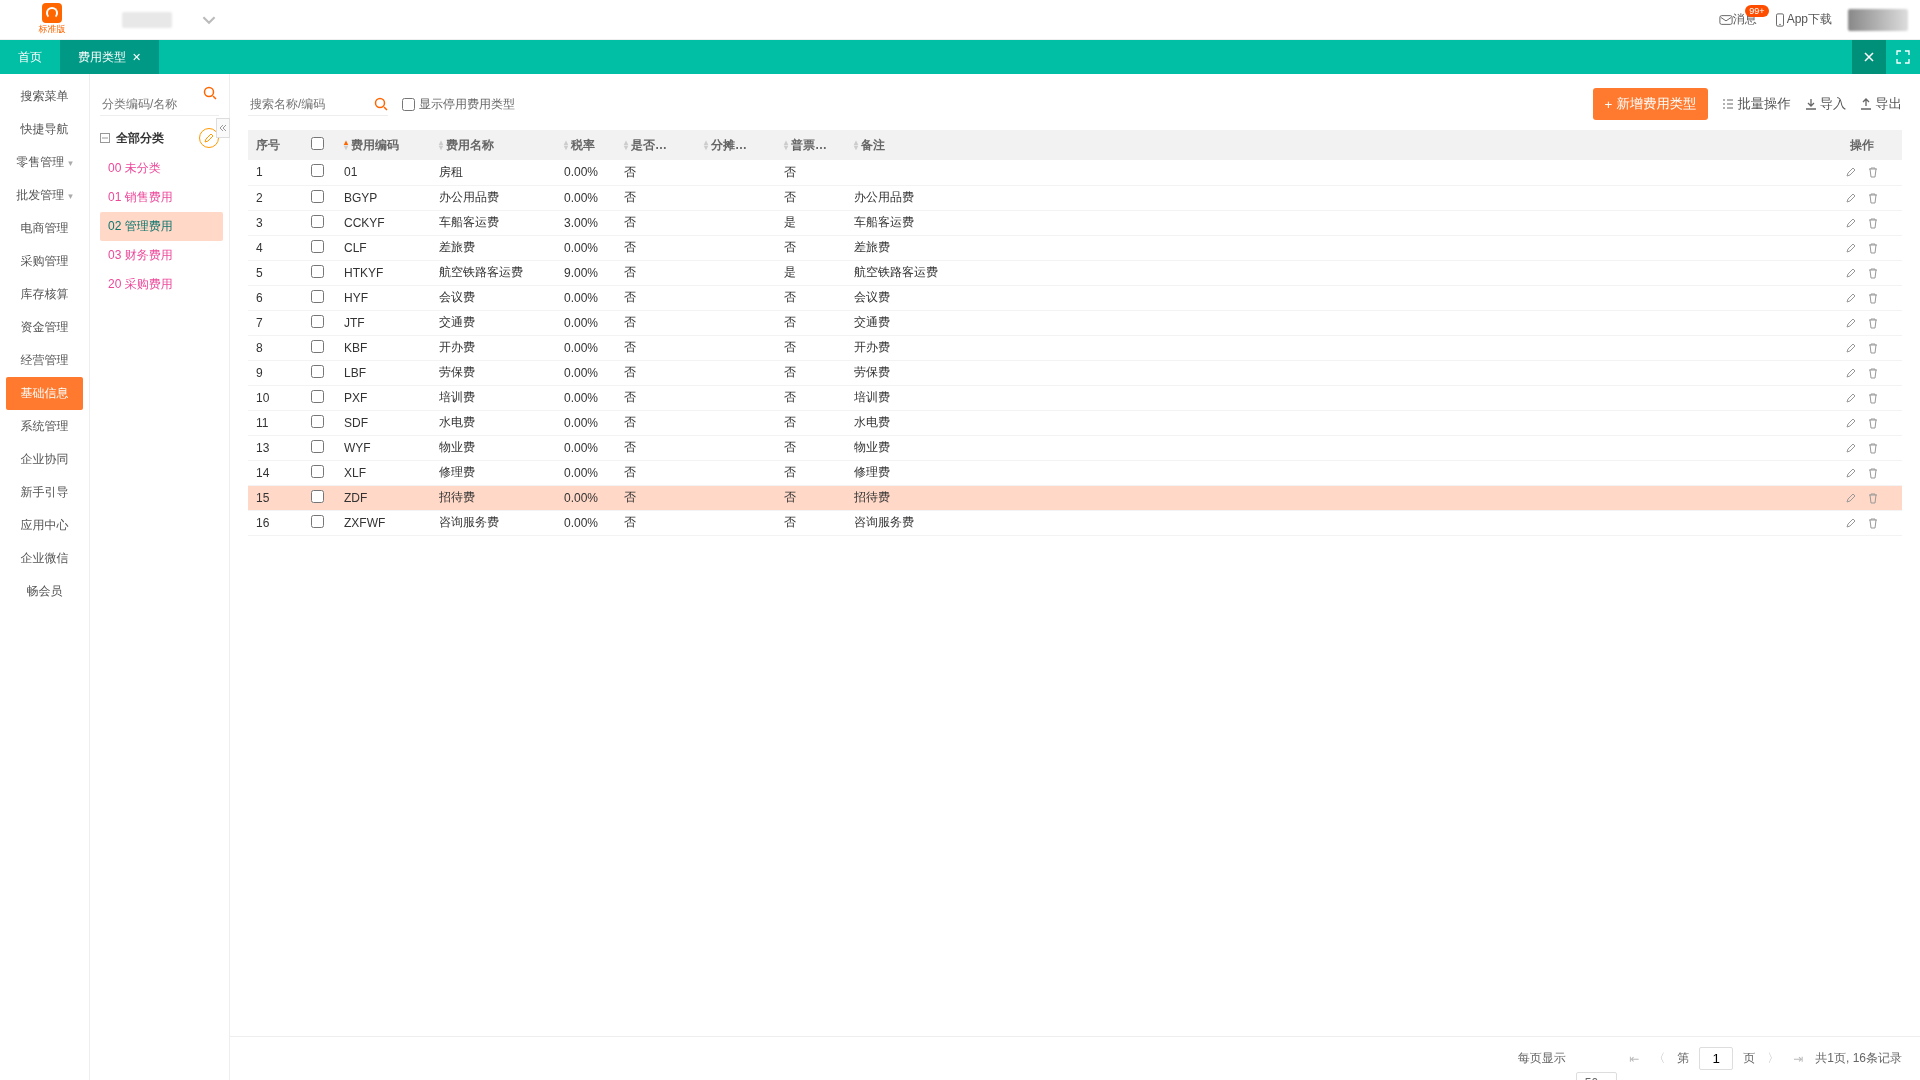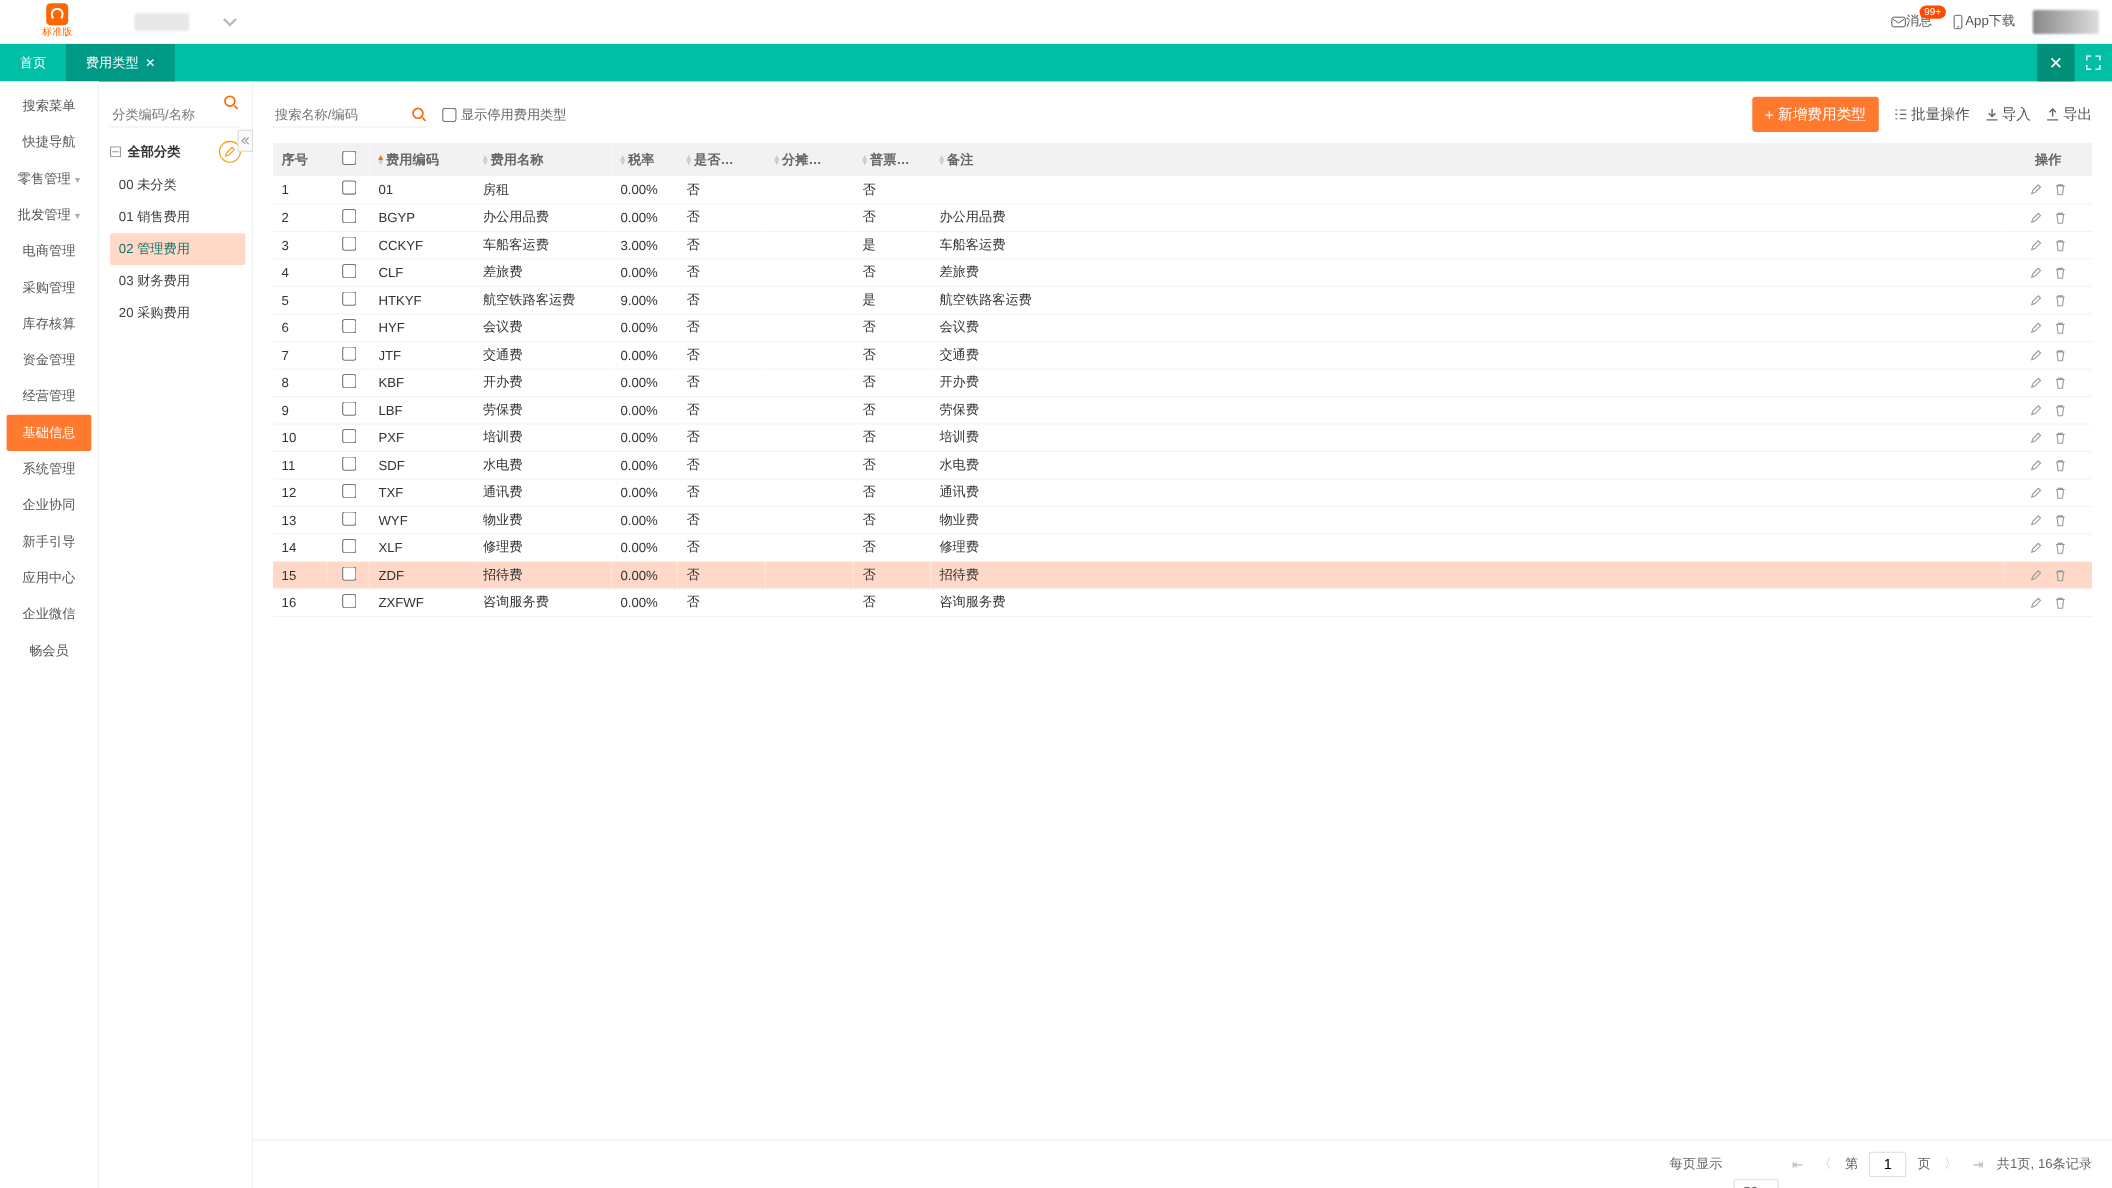--- a/index.html
+++ b/index.html
@@ -36,21 +36,21 @@
 
 
 .cat-panel{ width:140px; border-right:1px solid #eee; position:relative;}
 .cat-search{ padding:19px 10px 6px; position:relative;}
 .cat-search input{ width:100%; border:none; border-bottom:1px solid #eee; padding:4px 18px 4px 2px; outline:none; font-size:12px;}
 .cat-search .srch-ic{position:absolute;right:12px;top:12px;color:#f60;}
 .cat-head{display:flex;align-items:center;padding:6px 10px;gap:6px;}
 .cat-head .all{font-weight:600;}
 .cat-head .edit-btn{margin-left:auto;width:20px;height:20px;border:1px solid #f90;border-radius:50%;display:flex;align-items:center;justify-content:center;color:#f90;cursor:pointer;}
 .cat-list{padding-left:10px;}
-.cat-list .cat-it{padding:6px 8px;cursor:pointer;color:#404040;border-radius:2px;margin-right:6px;}
+.cat-list .cat-it{padding:6px 8px;cursor:pointer;color:#ec4899;border-radius:2px;margin-right:6px;}
 .cat-list .cat-it.sel{background:#ffd8c7;color:#0f766e;}
 .cat-collapse{position:absolute;right:-1px;top:44px;width:14px;height:20px;border:1px solid #ddd;background:#fafafa;display:flex;align-items:center;justify-content:center;font-size:9px;color:#999;cursor:pointer;}
 
 
 .main{ flex:1; display:flex; flex-direction:column; min-width:0;}
 .toolbar{ display:flex; align-items:center; padding:14px 18px 10px; gap:14px;}
 .tb-search{position:relative;}
 .tb-search input{border:none;border-bottom:1px solid #eee;padding:4px 20px 4px 2px;width:140px;outline:none;font-size:12px;}
 .tb-search .srch-ic{position:absolute;right:0;top:4px;color:#f60;}
 .chk-wrap{display:flex;align-items:center;gap:4px;color:#666;}
@@ -594,45 +594,20 @@
                   </span>
                   <span>
                     <svg width="12" height="12" viewBox="0 0 12 12">
                       <path d="M2 3h8M4 3V2h4v1M3 3l1 8h4l1-8" fill="none" stroke="#999"></path>
                     </svg>
                   </span>
                 </div>
               </td>
             </tr>
             <tr>
-              <td class="col-idx">12</td>
-              <td class="col-chk"><input type="checkbox" style=""></td>
-              <td>TXF</td>
-              <td>通讯费</td>
-              <td>0.00%</td>
-              <td>否</td>
-              <td></td>
-              <td>否</td>
-              <td>通讯费</td>
-              <td class="col-ops">
-                <div class="ops-cell">
-                  <span>
-                    <svg width="12" height="12" viewBox="0 0 12 12">
-                      <path d="M2 10l1-3 5-5 2 2-5 5-3 1z" fill="none" stroke="#999"></path>
-                    </svg>
-                  </span>
-                  <span>
-                    <svg width="12" height="12" viewBox="0 0 12 12">
-                      <path d="M2 3h8M4 3V2h4v1M3 3l1 8h4l1-8" fill="none" stroke="#999"></path>
-                    </svg>
-                  </span>
-                </div>
-              </td>
-            </tr>
-            <tr>
               <td class="col-idx">13</td>
               <td class="col-chk"><input type="checkbox" style=""></td>
               <td>WYF</td>
               <td>物业费</td>
               <td>0.00%</td>
               <td>否</td>
               <td></td>
               <td>否</td>
               <td>物业费</td>
               <td class="col-ops">

